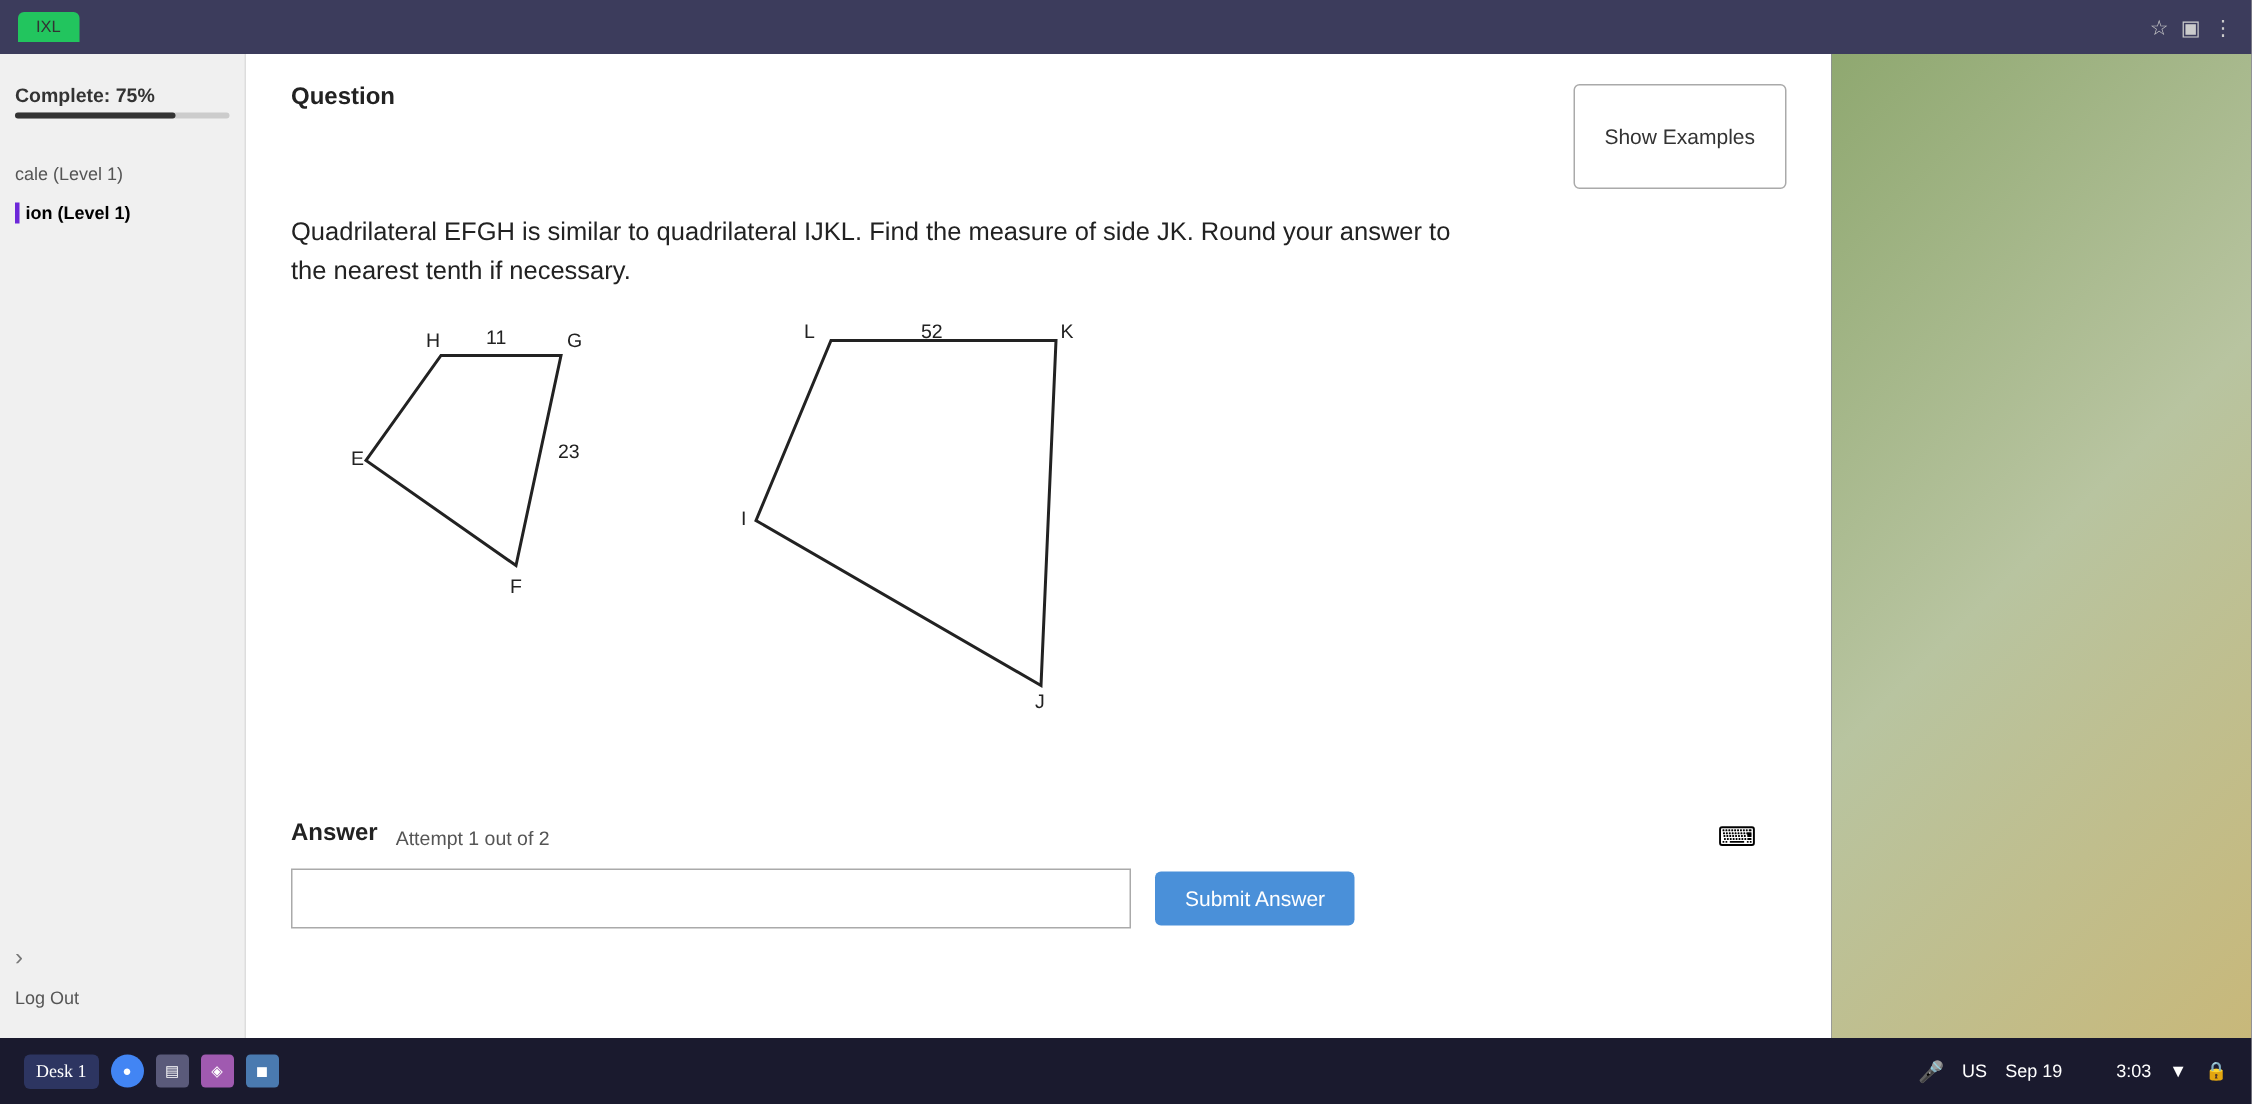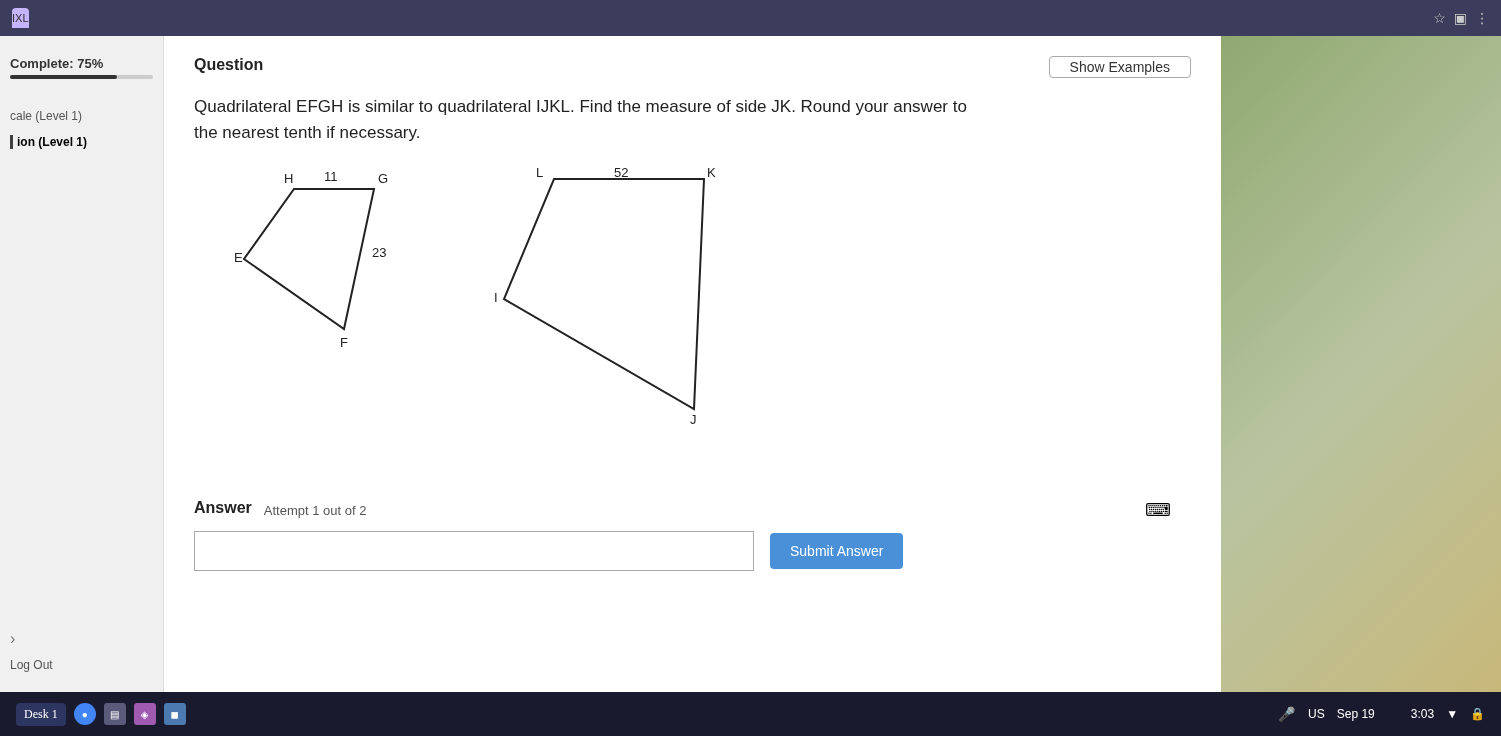--- a/index.html
+++ b/index.html
@@ -55,21 +55,21 @@
     .sidebar-item {
       font-size: 12px;
       color: #555;
       margin-bottom: 12px;
       cursor: pointer;
     }
 
     .sidebar-item.active {
       font-weight: bold;
       color: #000;
-      border-left: 3px solid #404040;
+      border-left: 3px solid #6d28d9;
       padding-left: 4px;
     }
 
     .sidebar-spacer { flex: 1; }
 
     .sidebar-arrow {
       font-size: 16px;
       color: #777;
       margin-bottom: 10px;
       cursor: pointer;
@@ -100,21 +100,21 @@
 
     .question-label {
       font-size: 16px;
       font-weight: bold;
       color: #222;
     }
 
     .show-examples-btn {
       border: 1px solid #aaa;
       background: white;
-      padding: 2px 20px;
+      padding: 26px 20px;
       font-size: 14px;
       cursor: pointer;
       border-radius: 4px;
       color: #333;
     }
 
     .question-text {
       font-size: 17px;
       color: #222;
       line-height: 1.5;
@@ -260,22 +260,22 @@
       height: 36px;
       background: #3c3c5c;
       display: flex;
       align-items: center;
       padding: 0 12px;
       gap: 8px;
       flex-shrink: 0;
     }
 
     .browser-tab {
-      background: #c4b5fd;
-      padding: 4px 0;
+      background: #22c55e;
+      padding: 4px 12px;
       border-radius: 4px 4px 0 0;
       font-size: 11px;
       color: #333;
       cursor: pointer;
     }
 
     .browser-controls {
       display: flex;
       gap: 8px;
       margin-left: auto;

